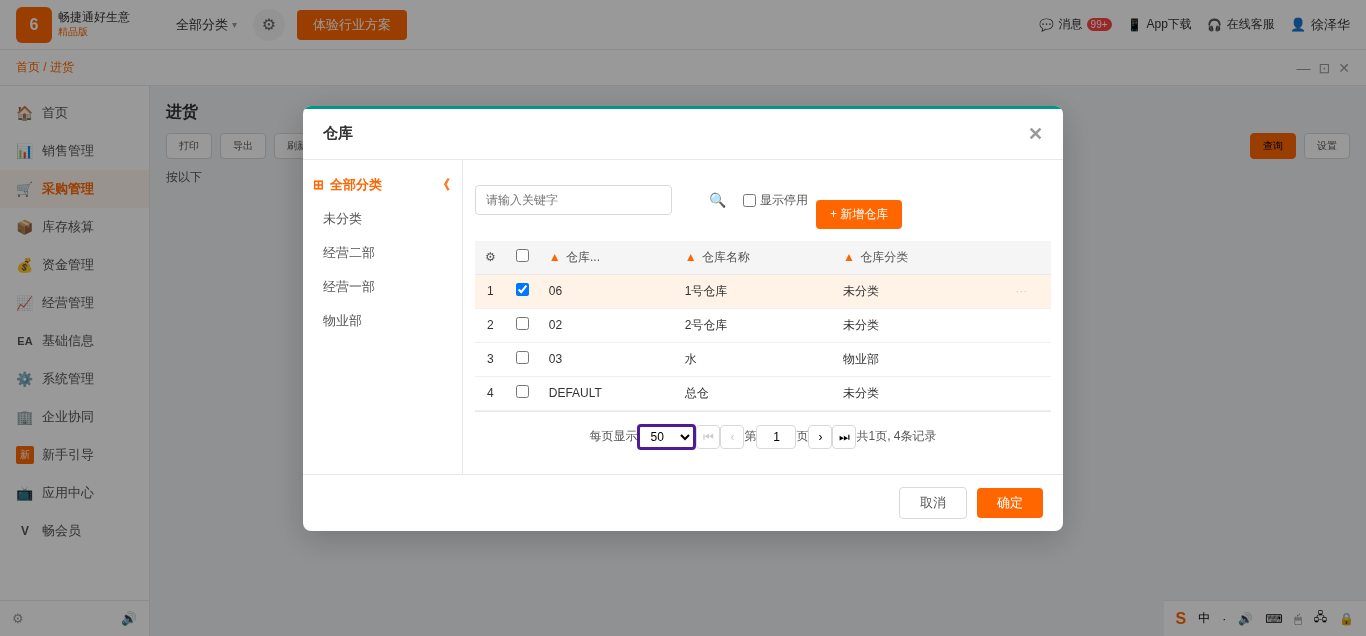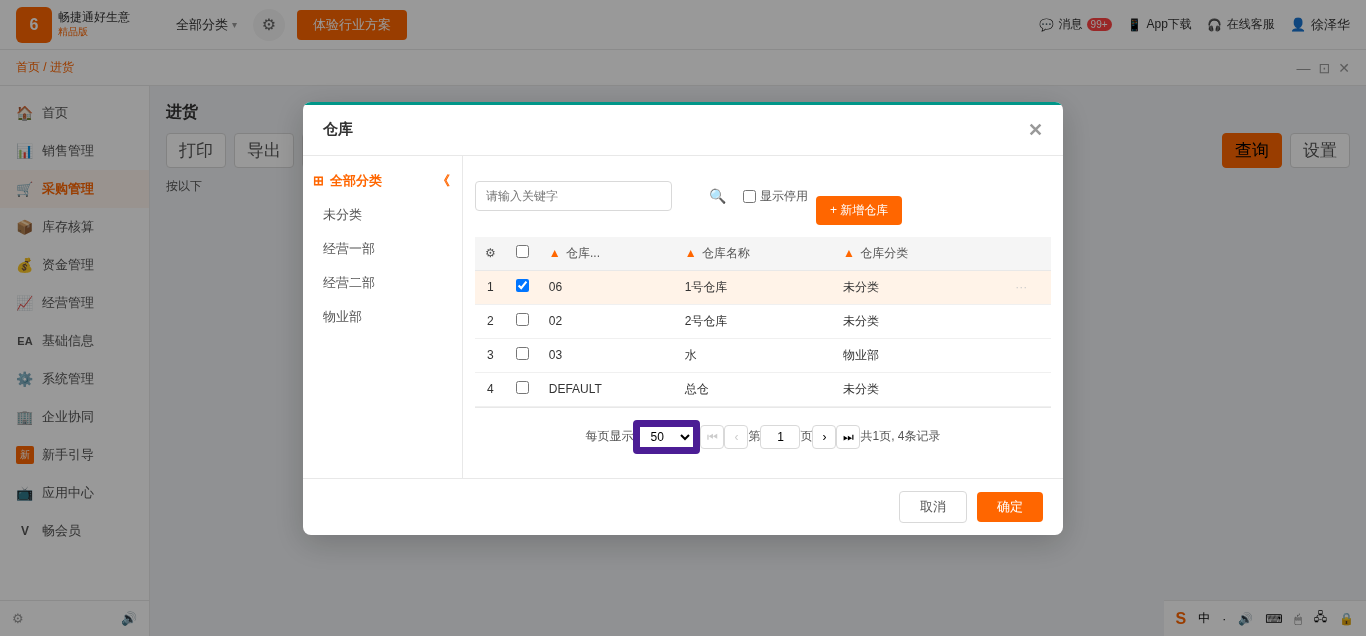--- a/index.html
+++ b/index.html
@@ -164,21 +164,21 @@
     .col-settings { width: 30px; text-align: center; }
     .sort-icon { color: #ff6600; margin-right: 2px; }
 
     
     .pagination {
       display: flex; align-items: center; justify-content: center;
       padding: 12px; font-size: 12px; color: #555;
       border-top: 1px solid #e8e8e8;
     }
     .page-select {
-      border: 7px solid #4c1d95; border-radius: 4px; padding: 2px 6px;
+      border: 3px solid #4c1d95; border-radius: 4px; padding: 2px 6px;
       font-size: 12px; background: #fff;
     }
     .page-btn {
       width: 24px; height: 24px; border: 1px solid #d9d9d9;
       background: #fff; border-radius: 4px; cursor: pointer;
       display: flex; align-items: center; justify-content: center; font-size: 12px;
     }
     .page-btn:disabled { color: #ccc; cursor: not-allowed; }
     .page-input {
       width: 40px; height: 24px; border: 1px solid #d9d9d9;
@@ -202,21 +202,21 @@
     
     .bottom-bar {
       position: fixed; bottom: 0; right: 0;
       height: 36px; background: #fff; border-top: 1px solid #e8e8e8;
       display: flex; align-items: center; padding: 0 12px; gap: 12px;
       font-size: 12px;
     }
     .win-btn { cursor: pointer; color: #999; font-size: 14px; }
     .bg-page-title { font-size: 16px; font-weight: bold; margin-bottom: 10px; color: #333; }
     .bg-toolbar { display: flex; align-items: center; gap: 8px; margin-bottom: 10px; }
-    .bg-btn { padding: 5px 12px; border: 1px solid #d9d9d9; background: #fff; border-radius: 4px; font-size: 17px; color: #555; }
+    .bg-btn { padding: 5px 12px; border: 1px solid #d9d9d9; background: #fff; border-radius: 4px; font-size: 10px; color: #555; }
     .bg-btn.primary { background: #ff6600; color: #000000; border-color: #ff6600; }
     .bg-filter { display: flex; align-items: center; gap: 8px; font-size: 12px; color: #555; margin-bottom: 10px; }
     .bg-filter label { color: #555; }
 
     
     .window-top-bar {
       background: #009688;
       height: 3px;
     }
 
@@ -366,22 +366,22 @@
 
       <div class="category-panel">
         <div class="category-header">
           <div style="display:flex;align-items:center;gap:6px;">
             <span style="font-size:13px;">⊞</span>
             <span>全部分类</span>
           </div>
           <span>《</span>
         </div>
         <div class="category-item">未分类</div>
+        <div class="category-item">经营二部</div>
         <div class="category-item">经营一部</div>
-        <div class="category-item">经营二部</div>
         <div class="category-item">物业部</div>
       </div>
 
       <div class="table-panel">
         <div class="table-toolbar">
           <div class="search-icon-wrap">
             <input class="search-input" type="text" placeholder="请输入关键字" style="">
             <span class="search-icon-inner">🔍</span>
           </div>
           <div class="show-disabled">

